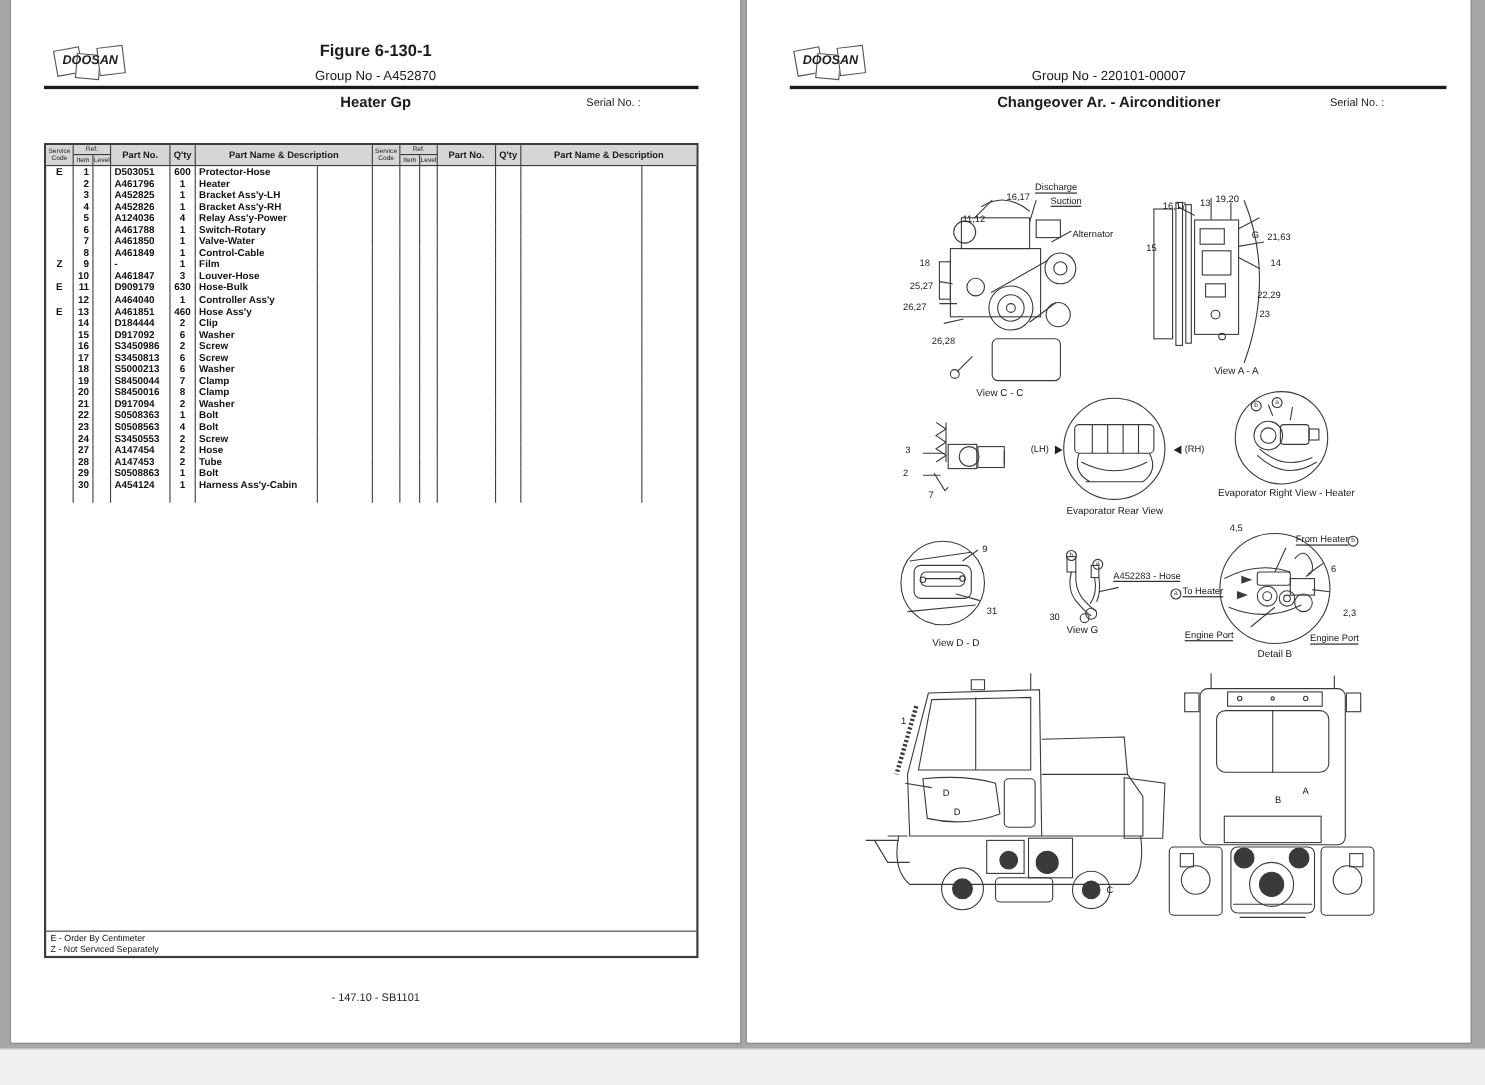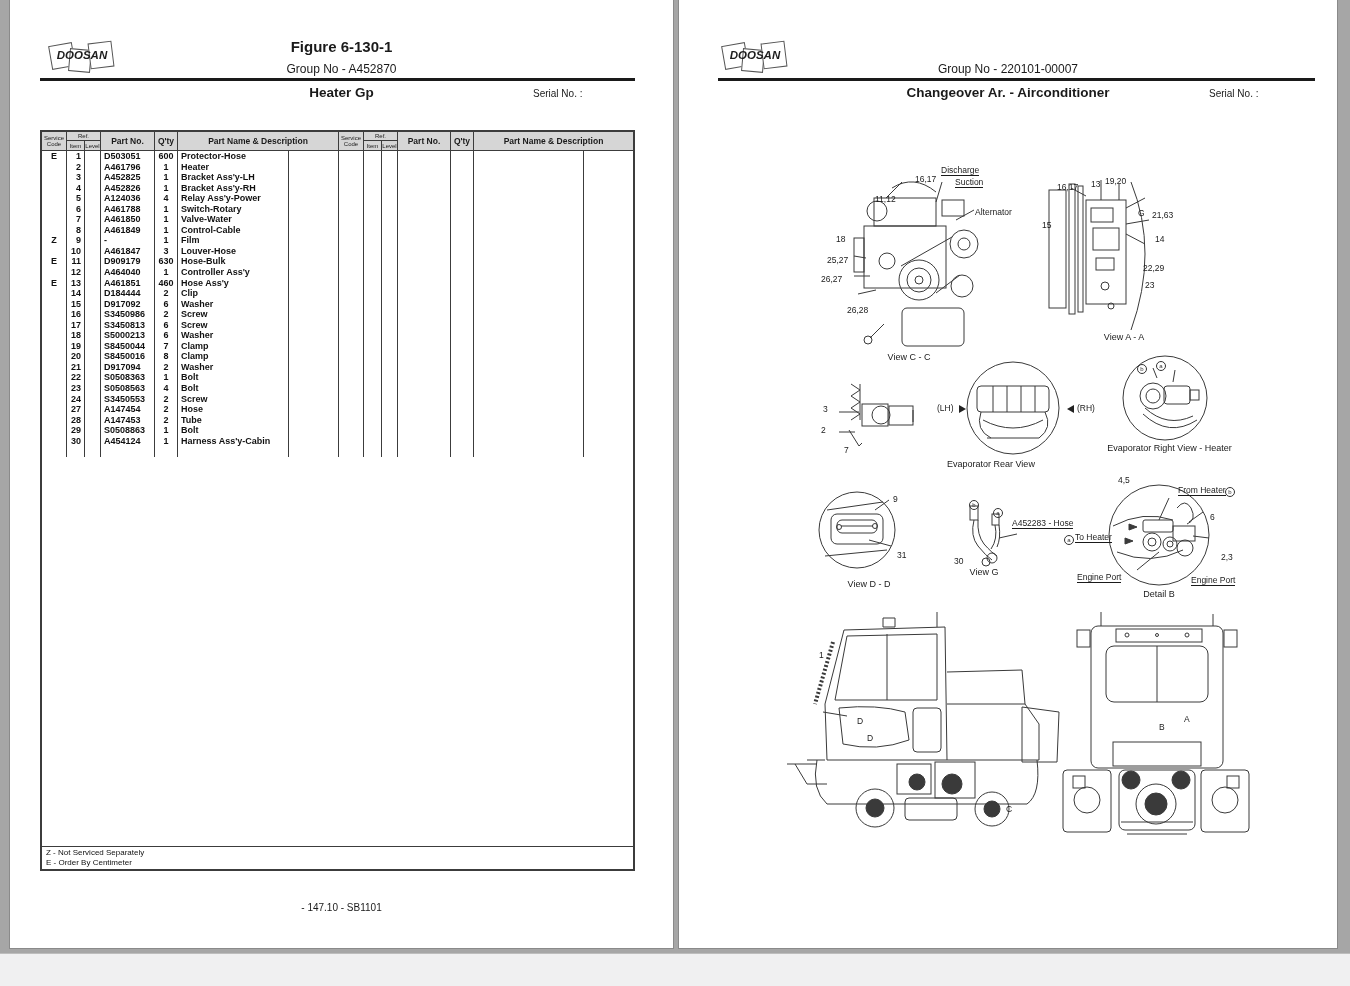--- a/index.html
+++ b/index.html
@@ -491,22 +491,22 @@
         <div class="cell ca"></div>
         <div class="cell ca"></div>
         <div class="cell ra"></div>
         <div class="cell ca"></div>
         <div class="cell la"></div>
         <div class="cell ca"></div>
         <div class="cell la"></div>
         <div class="cell ca"></div>
       </div>
     <div id="parts-notes">
+      <div>E - Order By Centimeter</div>
       <div>Z - Not Serviced Separately</div>
-      <div>E - Order By Centimeter</div>
     </div>
   </div>
   <div class="abs ctr pg-footer" style="top:902px;">- 147.10 -  SB1101</div>
 </div>
 
 <div class="page" id="right-page">
   <div class="abs logo" style="left:42px;top:40px;">
     <div class="sq s1"></div>
     <div class="sq s2"></div>
     <div class="sq s3"></div>
@@ -589,21 +589,21 @@
     <circle cx="56" cy="48" r="46"></circle>
     <rect x="20" y="26" width="72" height="26" rx="4"></rect>
     <path d="M36,26 v26 M50,26 v26 M64,26 v26 M78,26 v26"></path>
     <path d="M24,52 q-6,18 10,26 M88,52 q8,16 -6,26 M30,78 h52"></path>
     <path d="M26,60 q30,16 60,0"></path>
   </svg>
   <span class="lbl" style="left:258px;top:403px;">(LH)</span>
   <div class="tri" style="left:280px;top:405px;border-width:4px 0 4px 7px;border-color:transparent transparent transparent #222;"></div>
   <div class="tri" style="left:388px;top:405px;border-width:4px 7px 4px 0;border-color:transparent #222 transparent transparent;"></div>
   <span class="lbl" style="left:398px;top:403px;">(RH)</span>
-  <span class="cap" style="left:268px;top:459px;width:165px;">Evaporator Rear View</span>
+  <span class="cap" style="left:252px;top:459px;width:165px;text-align:center;">Evaporator Rear View</span>
 
   <svg style="left:438px;top:352px;" width="96" height="92" viewBox="0 0 96 92" stroke="#3a3a3a" fill="none" stroke-width="1">
     <circle cx="48" cy="46" r="42"></circle>
     <circle cx="36" cy="44" r="13"></circle>
       <circle cx="36" cy="44" r="7"></circle>
     <rect x="47" y="34" width="26" height="18" rx="3"></rect>
     <rect x="73" y="38" width="9" height="10"></rect>
     <path d="M28,56 q22,20 48,8 M26,62 q26,24 54,6"></path>
     <path d="M40,26 L36,16 M56,30 L58,18"></path>
   </svg>

